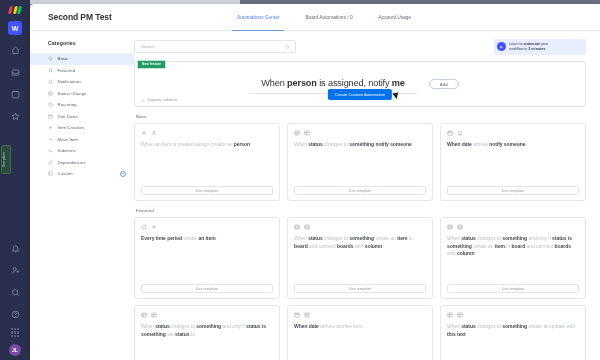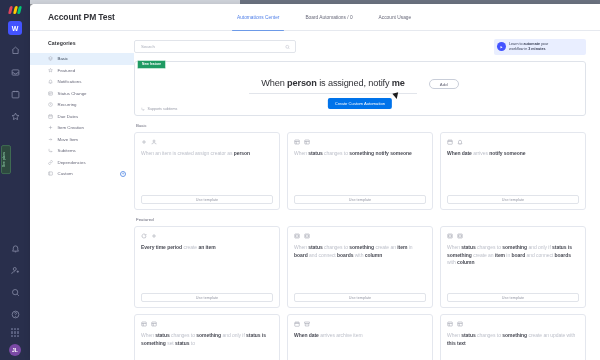--- a/index.html
+++ b/index.html
@@ -180,21 +180,21 @@
     display:flex; align-items:center; justify-content:center;
   }
   .learn-play svg { width:4.5px; height:4.5px; display:block; }
   .learn-txt { font-size:3.7px; color:#3a4057; line-height:1.45; }
   .learn-txt b { font-weight:bold; }
 
   
   .hero {
     position:relative; margin-top:8px;
     border:0.6px solid #dfe3ea; border-radius:3px; background:#fff;
-    height:55px;
+    height:46px;
   }
   .newbadge {
     position:absolute; left:2px; top:-2.5px;
     background:#1f9b63; color:#fff;
     font-size:3.2px; font-weight:bold;
     padding:1.6px 4px; border-radius:1.5px;
     letter-spacing:0.1px;
     border:0.5px solid #bfe6d3;
   }
   .hero-recipe {
@@ -356,21 +356,21 @@
           <span></span>
           <span></span>
       </div>
       <div class="rail-user">JL</div>
     </div>
   </div>
 
   <div class="sheet">
 
     <div class="hdr">
-      <div class="hdr-title">Account PM Test</div>
+      <div class="hdr-title">Second PM Test</div>
       <div class="hdr-tabs">
         <div class="hdr-tab active">Automations Center</div>
         <div class="hdr-tab">Board Automations / 0</div>
         <div class="hdr-tab">Account Usage</div>
       </div>
     </div>
 
     <div class="content">
 
       <div class="side">

